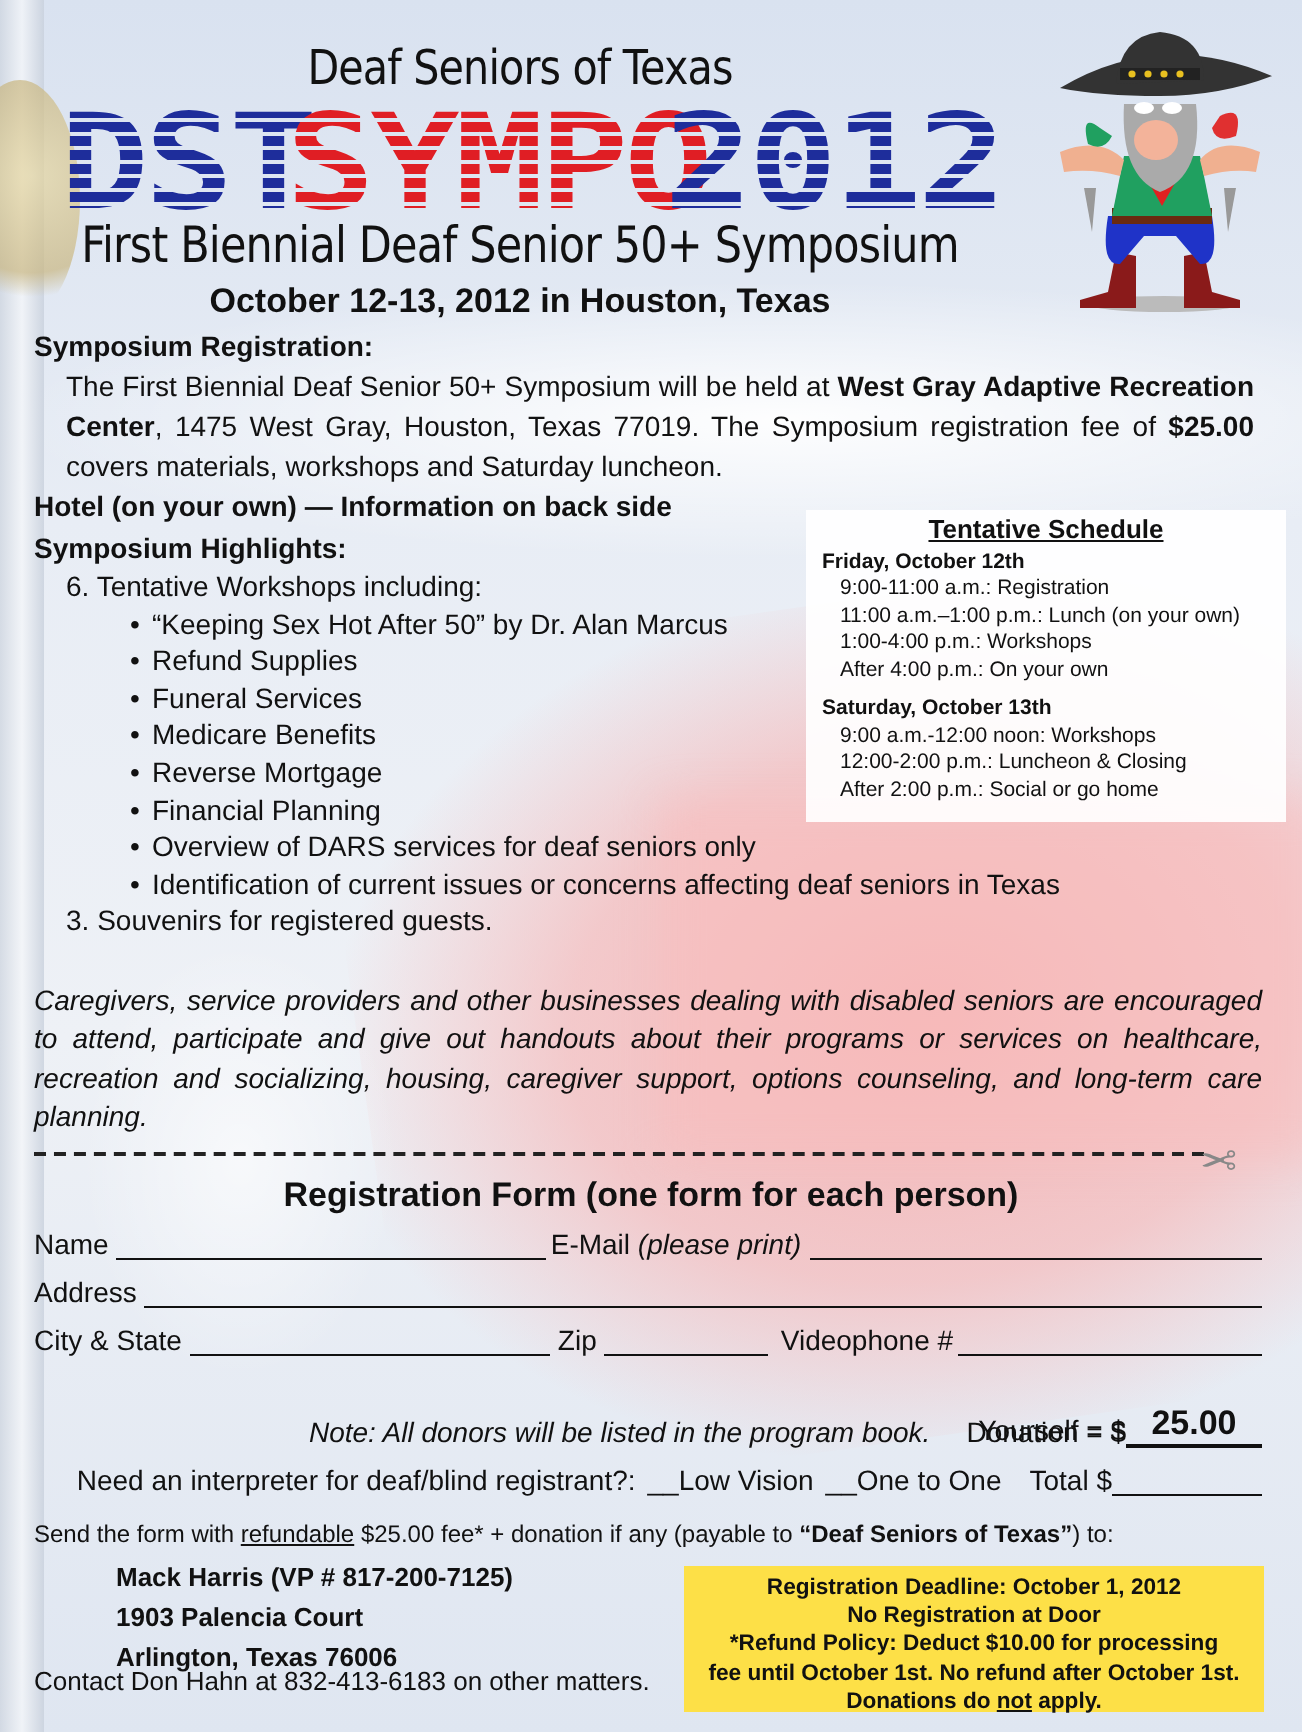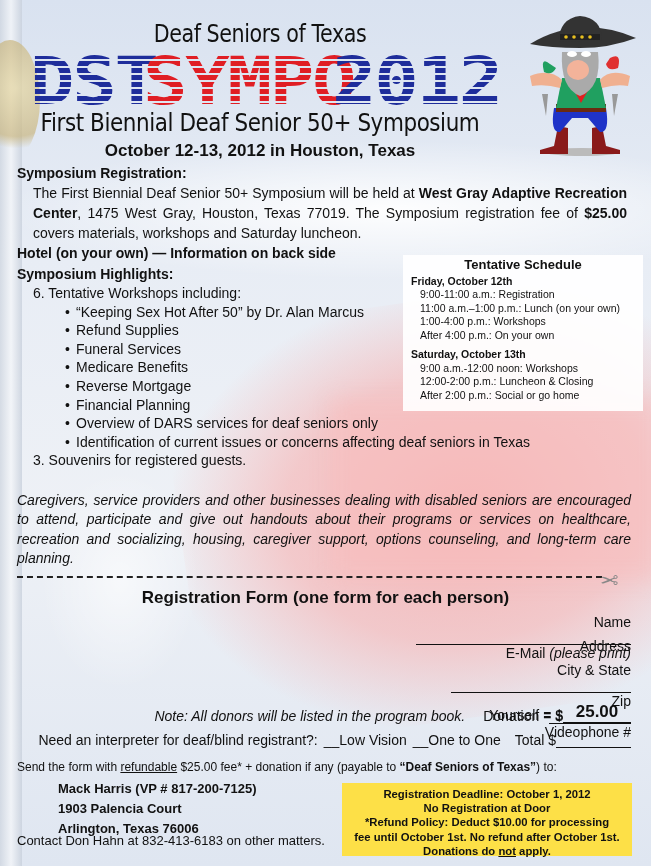--- a/index.html
+++ b/index.html
@@ -44,32 +44,32 @@
   .para{position:absolute;left:33px;width:594px;font-size:14px;line-height:20px;text-align:justify;}
   .para b{font-weight:bold;}
 
   .hl{position:absolute;left:33px;top:284px;font-size:14px;line-height:18.6px;}
   .hl .num{margin:0;}
   .hl ul{margin:0;padding:0;list-style:none;}
   .hl li.bul{padding-left:43px;position:relative;}
   .hl li.bul::before{content:"•";position:absolute;left:32px;}
 
   .sched{position:absolute;left:403px;top:255px;width:240px;height:156px;background:rgba(255,255,255,.92);font-size:10.5px;line-height:13.5px;}
-  .sched h3{margin:0;text-align:center;font-size:13px;font-weight:bold;padding-top:3px;padding-bottom:2px;}
+  .sched h3{margin:0;text-align:center;font-size:13px;text-decoration:underline;font-weight:bold;padding-top:3px;padding-bottom:2px;}
   .sched .day{font-weight:bold;padding-left:8px;margin-top:1px;}
   .sched .item{padding-left:17px;}
   .sched .gap{height:5px;}
 
   .cg{position:absolute;left:17px;top:491px;width:614px;font-size:14px;line-height:19.3px;font-style:italic;text-align:justify;}
 
   .cutline{position:absolute;left:17px;top:576px;width:585px;border-top:2px dashed #222;}
   .scissors{position:absolute;left:600px;top:566px;font-size:22px;color:#888;transform:rotate(180deg);}
 
   .form-title{position:absolute;left:0;width:651px;top:588px;text-align:center;font-weight:bold;font-size:17px;}
-  .row{position:absolute;left:17px;width:614px;font-size:14px;display:flex;align-items:flex-end;flex-direction:column;}
+  .row{position:absolute;left:17px;width:614px;font-size:14px;display:flex;align-items:flex-end;}
   .line{border-bottom:1px solid #111;height:14px;display:inline-block;}
   .lbl{white-space:nowrap;}
   .it{font-style:italic;}
 
   .amt{position:absolute;right:20px;font-size:14px;display:flex;align-items:flex-end;}
   .amt .val{display:inline-block;width:68px;border-bottom:1.5px solid #111;text-align:center;font-weight:bold;font-size:17px;}
   .amt .blank{display:inline-block;width:68px;border-bottom:1px solid #111;height:14px;}
 
   .send{position:absolute;left:17px;top:760px;font-size:12px;}
   .send u{text-decoration:underline;}

